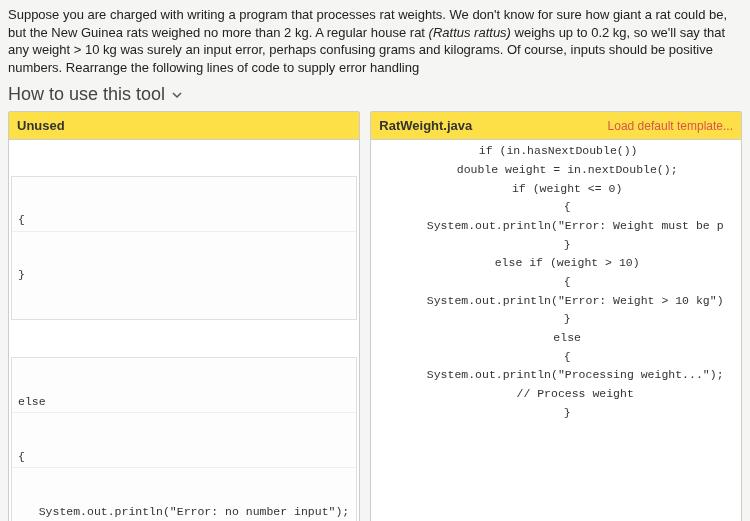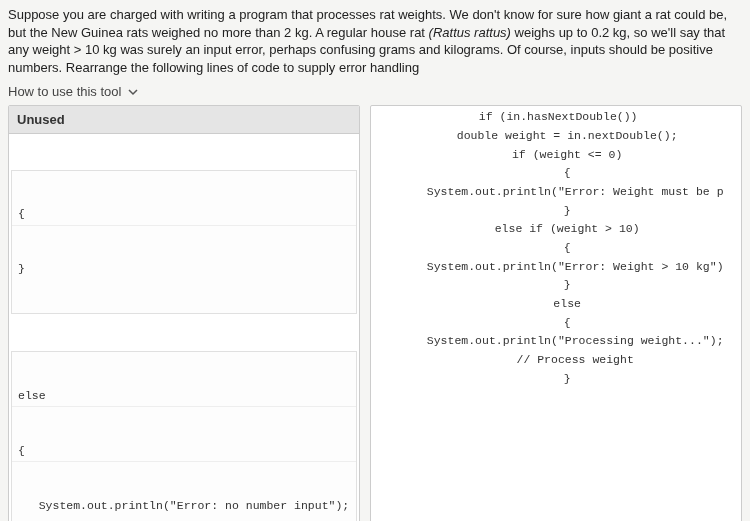--- a/index.html
+++ b/index.html
@@ -15,40 +15,40 @@
   font-size: 13px;
   line-height: 1.35;
   color: #222;
   margin-bottom: 8px;
 }
 .problem-text em { font-style: italic; }
 .tool-row {
   display: flex;
   align-items: center;
   gap: 6px;
-  font-size: 13px;
+  font-size: 18px;
   color: #444;
   margin-bottom: 6px;
 }
 .chevron svg { display: block; }
 .panels {
   display: flex;
   gap: 10px;
   margin-bottom: 6px;
 }
 .panel {
   background: #fff;
   border: 1px solid #ccc;
   border-radius: 2px;
   overflow: hidden;
 }
 .panel-left { flex: 0 0 48%; }
 .panel-right { flex: 1; }
 .panel-header {
-  background: #e5e5e5;
+  background: #fde047;
   border-bottom: 1px solid #ccc;
   padding: 6px 8px;
   font-weight: bold;
   font-size: 13px;
   display: flex;
   justify-content: space-between;
   align-items: center;
 }
 .load-default {
   color: #d9534f;
@@ -107,15 +107,19 @@
       <div class="code-chunk">
         <div class="code-line">else</div>
         <div class="code-line">{</div>
         <div class="code-line">   System.out.println("Error: no number input");</div>
         
       </div>
     </div>
   </div>
 
   <div class="panel panel-right">
+    <div class="panel-header">
+      <span>RatWeight.java</span>
+      <span class="load-default">Load default template...</span>
+    </div>
     <div class="code-block" id="target-lines"><div class="r-line">if (in.hasNextDouble())</div><div class="r-line r-indent1">double weight = in.nextDouble();</div><div class="r-line r-indent1">if (weight &lt;= 0)</div><div class="r-line r-indent1">{</div><div class="r-line r-indent2">System.out.println("Error: Weight must be p</div><div class="r-line r-indent1">}</div><div class="r-line r-indent1">else if (weight &gt; 10)</div><div class="r-line r-indent1">{</div><div class="r-line r-indent2">System.out.println("Error: Weight &gt; 10 kg")</div><div class="r-line r-indent1">}</div><div class="r-line r-indent1">else</div><div class="r-line r-indent1">{</div><div class="r-line r-indent2">System.out.println("Processing weight...");</div><div class="r-line r-indent2">// Process weight</div><div class="r-line r-indent1">}</div></div>
   </div>
 </div>
 
 </body></html>

